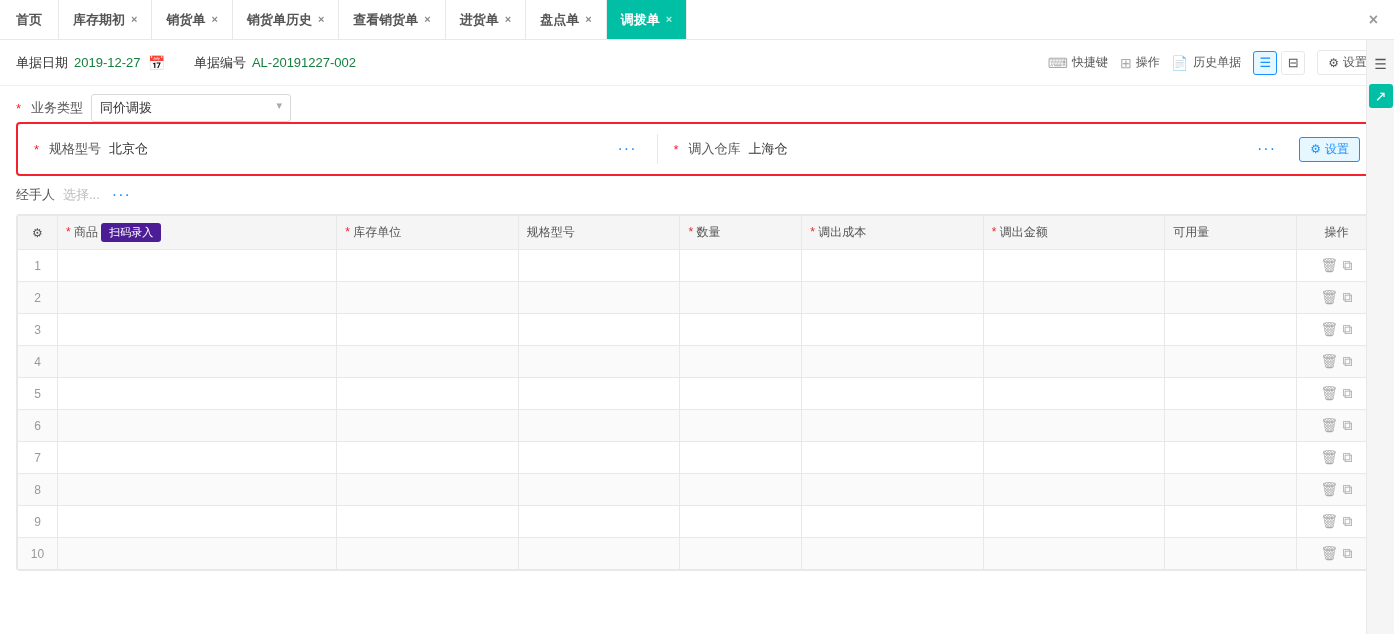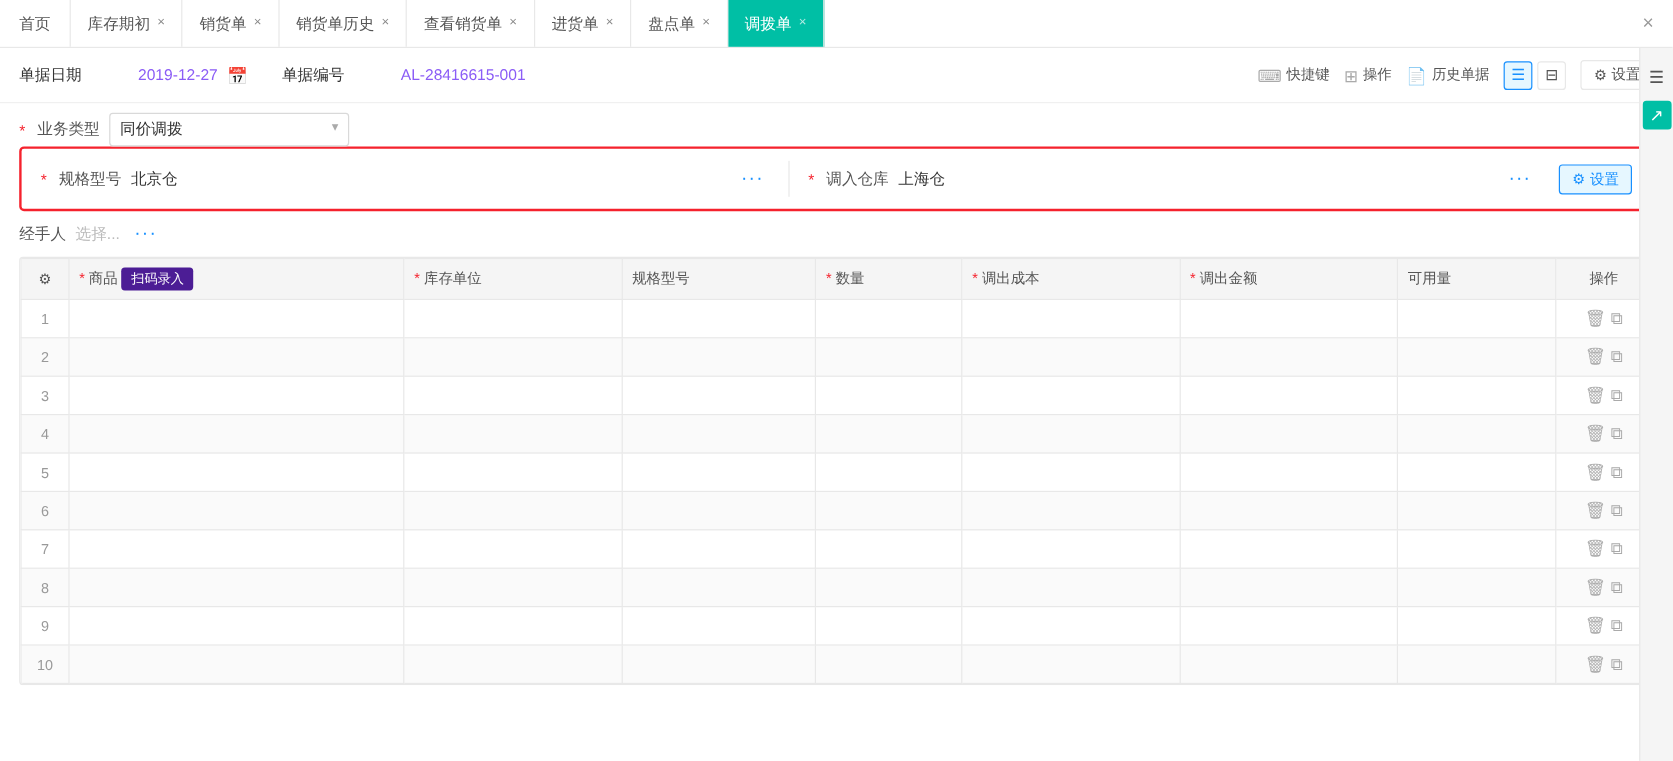--- a/index.html
+++ b/index.html
@@ -6,20 +6,21 @@
     body { font-family: "Microsoft YaHei", "PingFang SC", sans-serif; font-size: 13px; background: #fff; color: #333; overflow: hidden; }
 
     
     .tab-bar {
       display: flex;
       align-items: center;
       border-bottom: 1px solid #e8e8e8;
       background: #fff;
       height: 40px;
       padding: 0 0 0 0;
+      font-weight: bold;
     }
     .tab-item {
       display: flex;
       align-items: center;
       height: 100%;
       padding: 0 14px;
       font-size: 13px;
       color: #555;
       cursor: pointer;
       border-right: 1px solid #e8e8e8;
@@ -67,21 +68,21 @@
       align-items: center;
       gap: 28px;
     }
     .form-field {
       display: flex;
       align-items: center;
       gap: 6px;
       font-size: 13px;
     }
     .form-field label { color: #333; white-space: nowrap; }
-    .form-field .value { color: #8b5cf6; margin-left: 41px; }
+    .form-field .value { color: #15803d; }
     .calendar-icon { color: #1890ff; cursor: pointer; font-size: 14px; margin-left: 2px; }
     .form-header-right {
       margin-left: auto;
       display: flex;
       align-items: center;
       gap: 12px;
     }
     .header-action {
       display: flex;
       align-items: center;
@@ -320,21 +321,21 @@
 
 <div class="form-header">
   <div class="form-header-left">
     <div class="form-field">
       <label>单据日期</label>
       <span class="value">2019-12-27</span>
       <span class="calendar-icon">📅</span>
     </div>
     <div class="form-field">
       <label>单据编号</label>
-      <span class="value">AL-28416615-001</span>
+      <span class="value">AL-20191227-002</span>
     </div>
   </div>
   <div class="form-header-right">
     <div class="header-action">
       <span class="icon">⌨</span>
       <span>快捷键</span>
     </div>
     <div class="header-action">
       <span class="icon">⊞</span>
       <span>操作</span>

